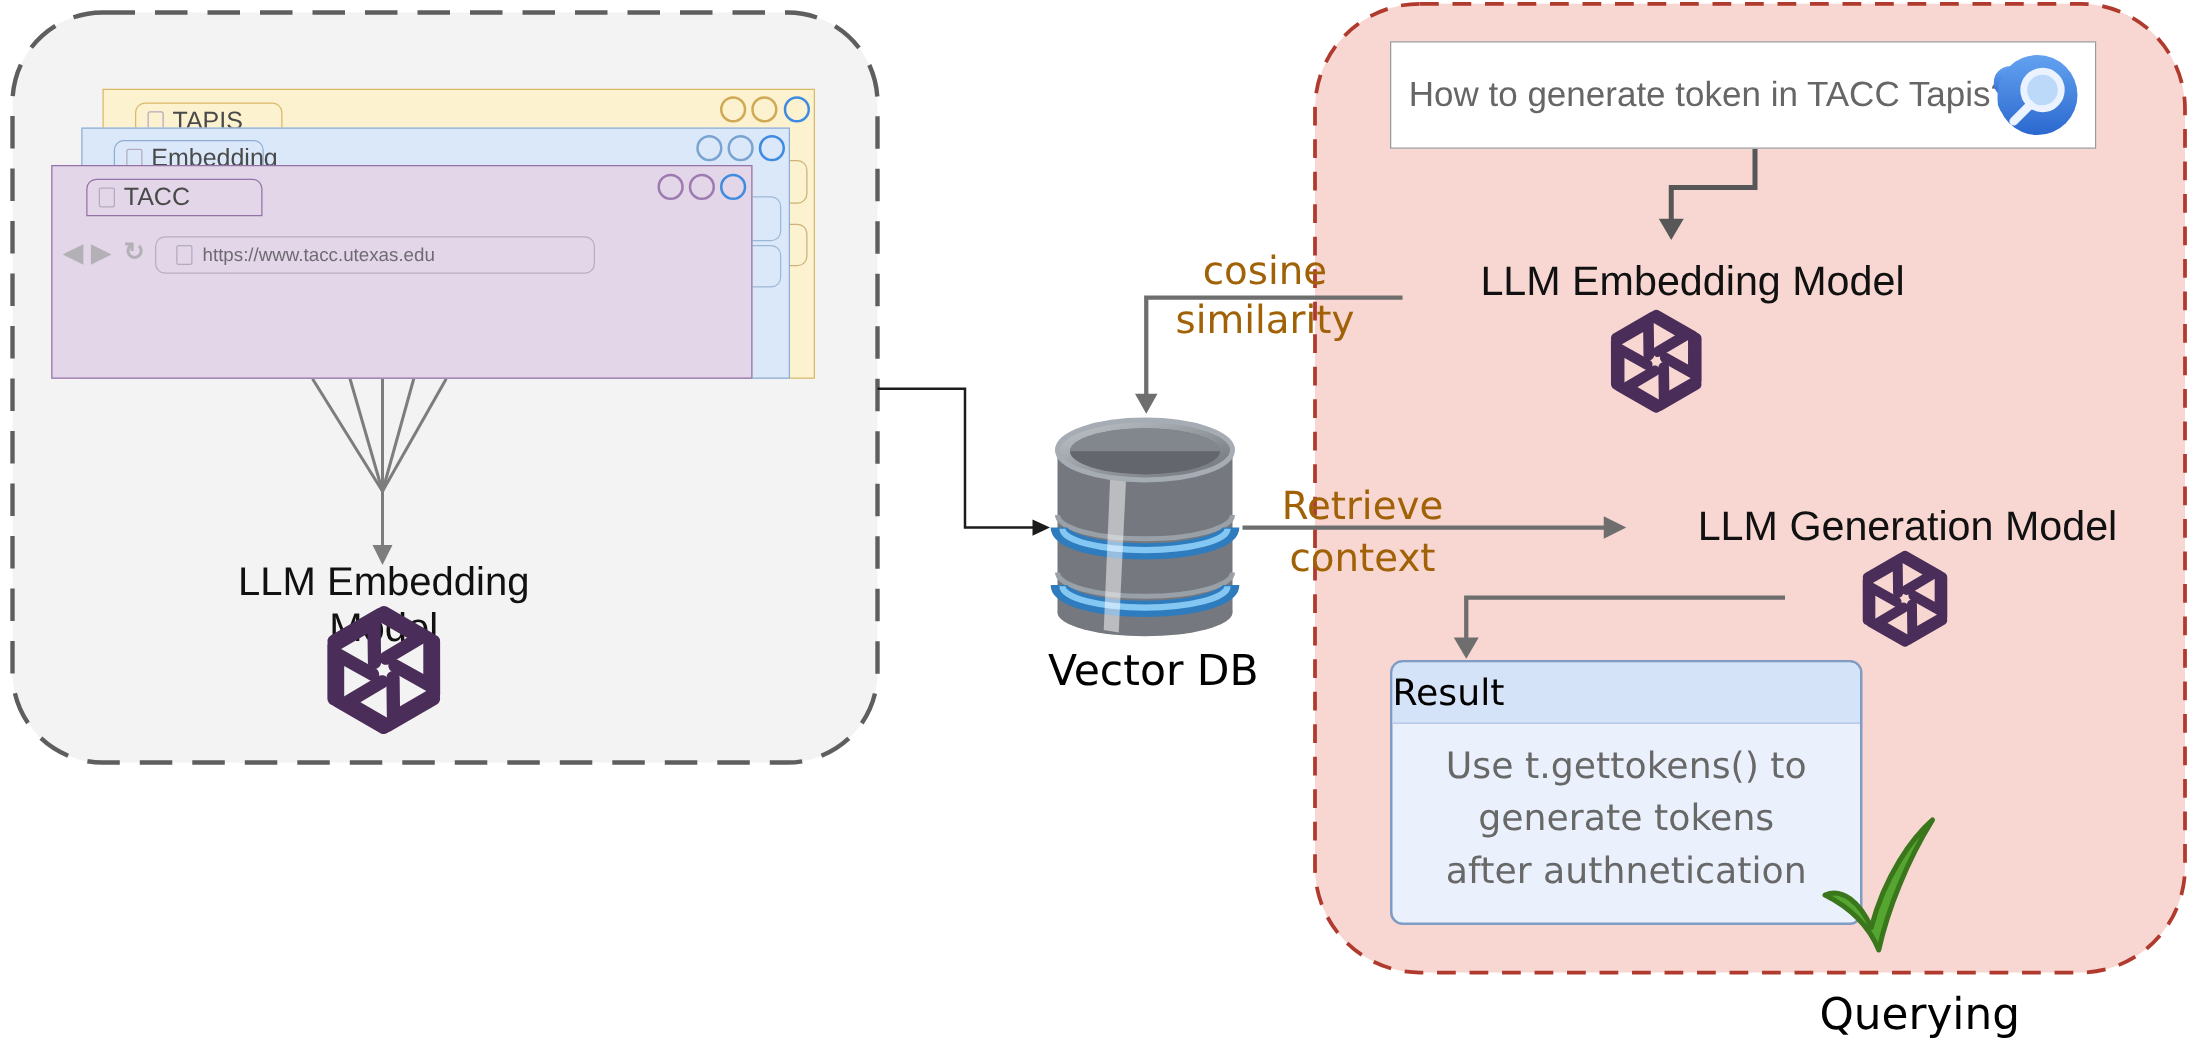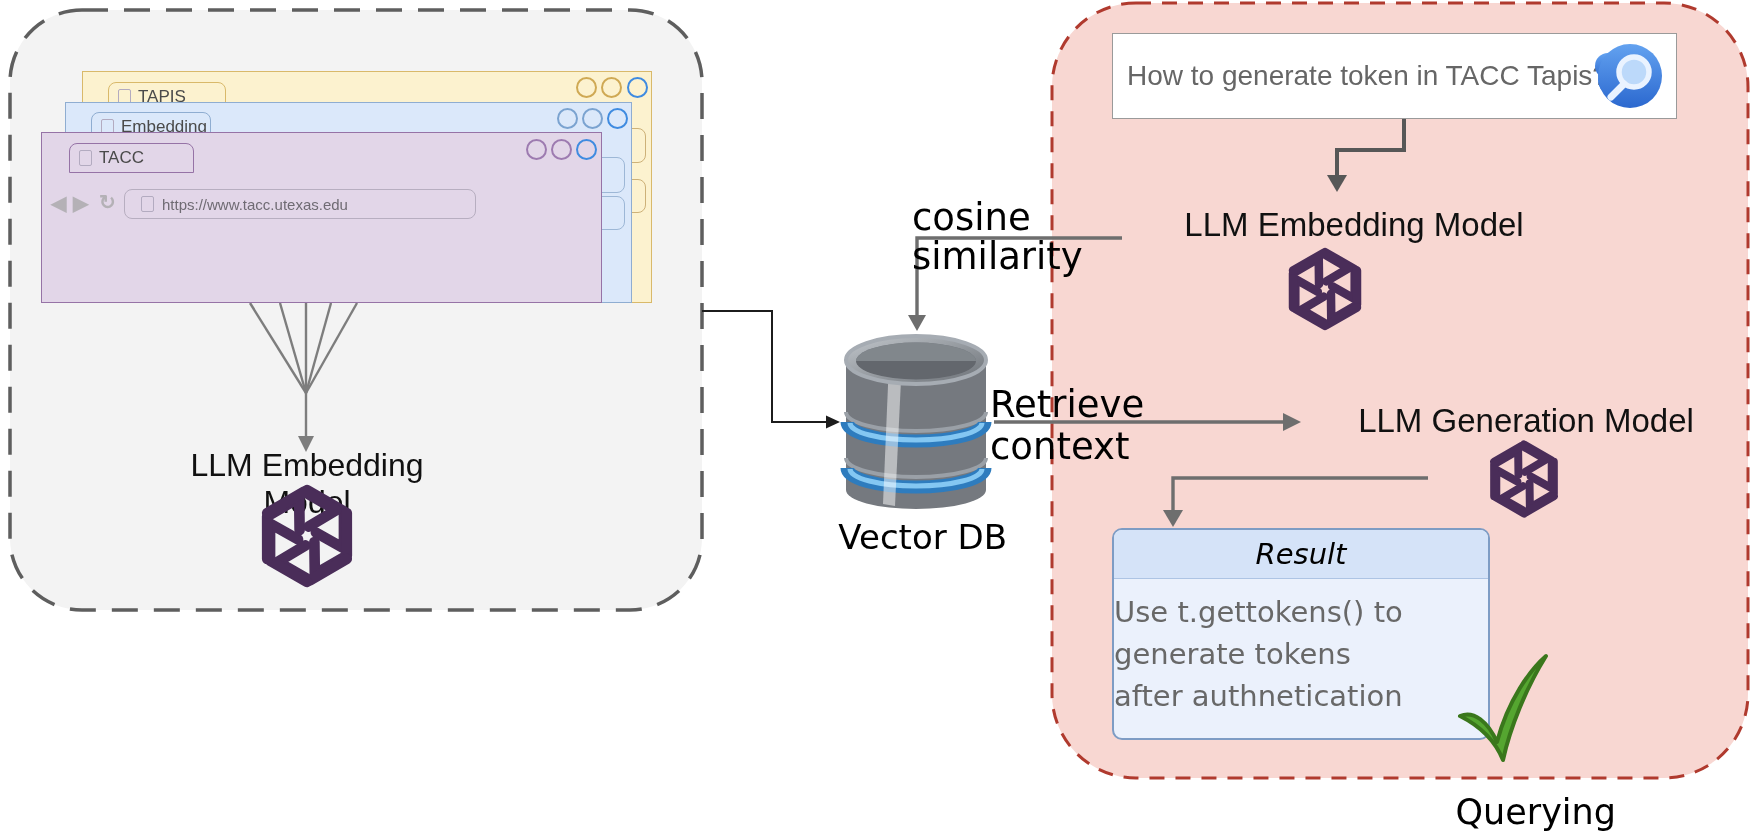--- a/index.html
+++ b/index.html
@@ -6,57 +6,57 @@
   #stage{position:relative;width:1752px;height:831px;overflow:hidden;
          font-family:"Liberation Sans", sans-serif;background:#fff;}
   .abs{position:absolute;}
   .preline{white-space:pre-line;}
   svg{display:block;}
 
   
   .browser{position:absolute;box-sizing:border-box;border:1.5px solid;}
   .browser .tab{position:absolute;box-sizing:border-box;border:1.5px solid;
     border-radius:8px 8px 0 0;display:flex;align-items:center;gap:7px;padding-left:9px;}
-  .tab-label{font-size:17px;color:#4a4a4a;text-align:center;}
+  .tab-label{font-size:20px;color:#4a4a4a;text-align:center;}
   .doc-icon{display:inline-block;width:11px;height:14px;border:1.5px solid #b3abc0;
     border-radius:2px;background:transparent;flex:0 0 auto;}
   .circ{position:absolute;width:21px;height:21px;border-radius:50%;border:2px solid;box-sizing:border-box;}
   .bar{position:absolute;box-sizing:border-box;border:1.5px solid;border-radius:8px;}
   .w-tapis{background:#fcf2cf;border-color:#d9b96a;}
   .w-tapis .tab{background:#fcf2cf;border-color:#d9b96a;}
   .w-tapis .bar{border-color:#cdb178;}
   .w-ds{background:#dbe8fa;border-color:#8fadd1;}
   .w-ds .tab{background:#dbe8fa;border-color:#8fadd1;}
   .w-ds .bar{border-color:#9db7d6;}
   .w-tacc{background:#e2d6e8;border-color:#9673a6;}
   .w-tacc .tab{background:#e2d6e8;border-color:#9673a6;}
   .w-tacc .bar{border-color:#b7aec0;padding-left:16px;}
   .nav-glyph{position:absolute;color:#b4b1b6;font-size:20px;line-height:20px;font-weight:bold;}
   .urlbar{display:flex;align-items:center;gap:8px;padding-left:8px;}
   .url-text{font-size:15px;color:#6f6b73;}
 
   
   .node-label{position:absolute;color:#111;font-size:33px;text-align:center;}
-  .edge-label{position:absolute;color:#000000;font-size:37px;text-align:left;
+  .edge-label{position:absolute;color:#a16207;font-size:31px;text-align:center;
     font-family:"DejaVu Sans", sans-serif;}
   .zone-label{position:absolute;color:#000;font-size:35px;text-align:right;
     font-family:"DejaVu Sans", sans-serif;}
 
   
   .searchbox{position:absolute;left:1112px;top:33px;width:565px;height:86px;background:#fff;
     border:1.5px solid #9a9a9a;box-sizing:border-box;display:flex;align-items:center;}
   .search-text{padding-left:14px;font-size:28px;color:#666;}
 
   
   .resultbox{position:absolute;left:1112px;top:528px;width:378px;height:212px;box-sizing:border-box;
     border:2px solid #7e9cc4;border-radius:10px;overflow:hidden;background:#ebf1fc;
     font-family:"DejaVu Sans", sans-serif;}
   .result-head{height:48px;background:#d5e3f8;border-bottom:1px solid #adc4e4;
-    font-size:29px;color:#000;text-align:center;line-height:48px;font-style:italic;}
-  .result-body{padding-top:12px;font-size:29px;line-height:42px;color:#686868;
+    font-size:29px;color:#000;line-height:48px;}
+  .result-body{padding-top:12px;font-size:29px;line-height:42px;color:#686868;text-align:center;
     white-space:pre-line;}
 </style>
 </head>
 <body>
 
 <div id="stage">
 
   <svg class="abs" style="left:0;top:0" width="1752" height="831" viewBox="0 0 1752 831">
     <defs>
       <g id="openai-mark">
@@ -142,21 +142,21 @@
       <span class="tab-label">Embedding</span>
     </div>
     <span class="circ" style="left:491px;top:5px;border-color:#7ba3d0"></span>
     <span class="circ" style="left:516px;top:5px;border-color:#7ba3d0"></span>
     <span class="circ" style="left:541px;top:5px;border-color:#3f8be0"></span>
     <div class="bar" style="left:8px;top:54px;width:551px;height:36px"></div>
     <div class="bar" style="left:15px;top:93px;width:544px;height:34px"></div>
   </div>
 
   <div class="browser w-tacc" style="left:41px;top:132px;width:561px;height:171px">
-    <div class="tab" style="left:27px;top:10px;width:125px;height:30px">
+    <div class="tab" style="left:27px;top:10px;width:141px;height:30px">
       <span class="doc-icon"></span>
       <span class="tab-label">TACC</span>
     </div>
     <span class="circ" style="left:484px;top:6px;border-color:#9d7bb0"></span>
     <span class="circ" style="left:509px;top:6px;border-color:#9d7bb0"></span>
     <span class="circ" style="left:534px;top:6px;border-color:#3f8be0"></span>
     <span class="nav-glyph" style="left:9px;top:60px">◀</span>
     <span class="nav-glyph" style="left:31px;top:60px">▶</span>
     <span class="nav-glyph" style="left:57px;top:59px">↻</span>
     <div class="bar urlbar" style="left:82px;top:56px;width:352px;height:30px">

